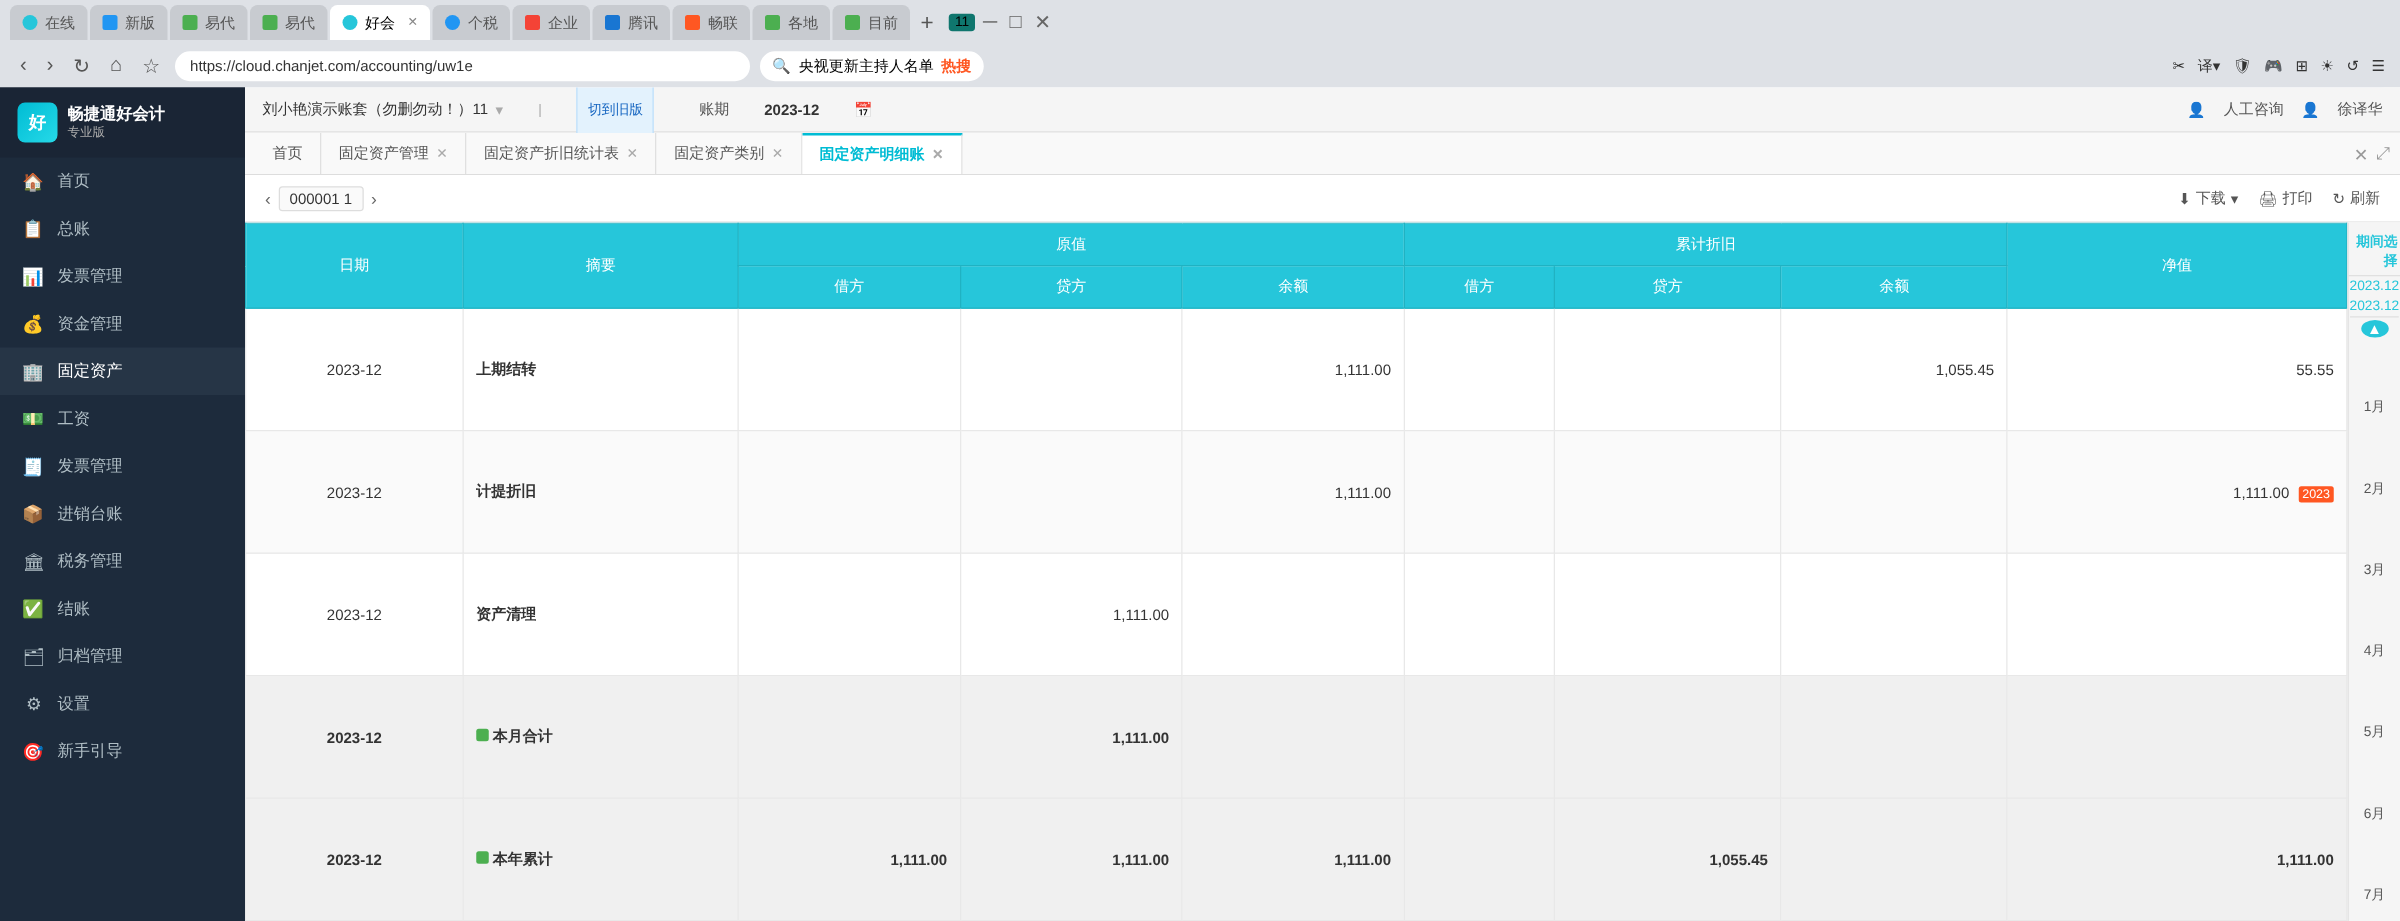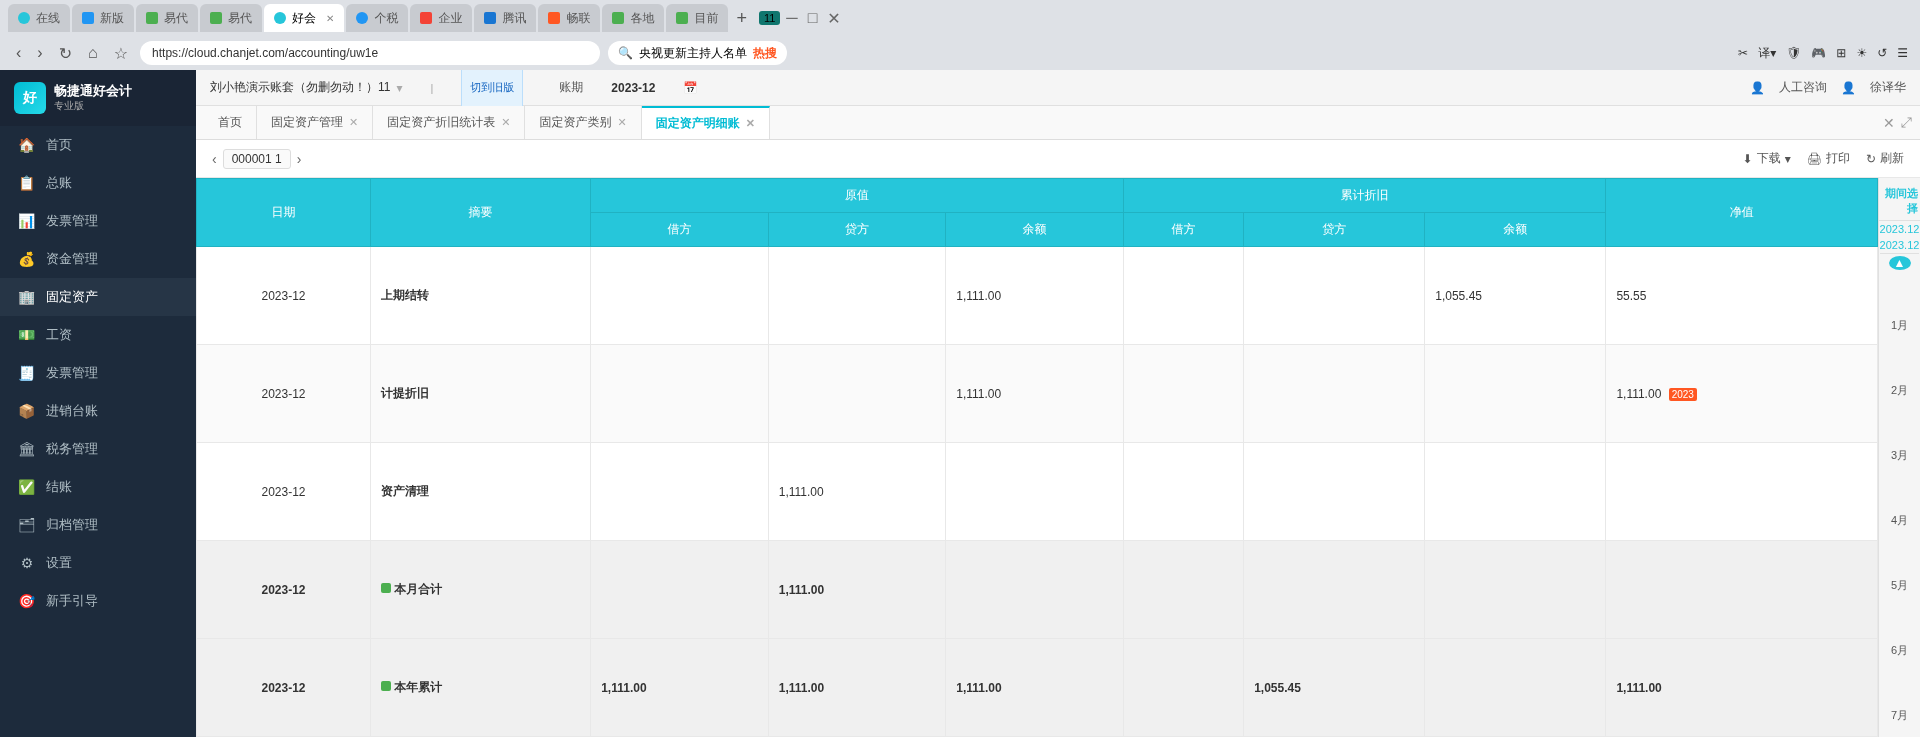--- a/index.html
+++ b/index.html
@@ -55,21 +55,21 @@
     .arrow-btn { background: none; border: none; font-size: 14px; color: #666; cursor: pointer; }
     .toolbar-actions { margin-left: auto; display: flex; align-items: center; gap: 16px; font-size: 12px; color: #555; }
     .toolbar-action-btn { display: flex; align-items: center; gap: 4px; cursor: pointer; color: #555; }
 
     
     .table-wrapper { flex: 1; overflow: auto; display: flex; }
     .data-table { flex: 1; border-collapse: collapse; font-size: 12px; }
     .data-table th { background: #26c6da; color: #fff; padding: 8px 10px; text-align: center; border: 1px solid #20b2c2; white-space: nowrap; font-weight: normal; }
     .data-table td { padding: 7px 10px; text-align: center; border: 1px solid #e8e8e8; color: #333; white-space: nowrap; }
     .data-table tr:nth-child(even) td { background: #fafafa; }
-    .data-table .num { text-align: left; }
+    .data-table .num { text-align: right; }
     .data-table .left { text-align: left; font-weight: bold; }
     .total-row td { background: #f0f0f0 !important; font-weight: bold; }
     .green-dot { width: 10px; height: 10px; background: #4caf50; border-radius: 2px; display: inline-block; }
 
     
     .right-panel { width: 42px; background: #f5f5f5; border-left: 1px solid #e0e0e0; display: flex; flex-direction: column; align-items: center; padding-top: 4px; }
     .period-month { font-size: 11px; color: #555; padding: 4px 0; cursor: pointer; width: 100%; text-align: center; margin-top: 42px; }
     .period-month.selected { background: #00bcd4; color: #fff; border-radius: 3px; }
     .close-icon-btn { background: none; border: none; font-size: 14px; color: #999; cursor: pointer; }
     .expand-icon-btn { background: none; border: none; font-size: 14px; color: #999; cursor: pointer; }

